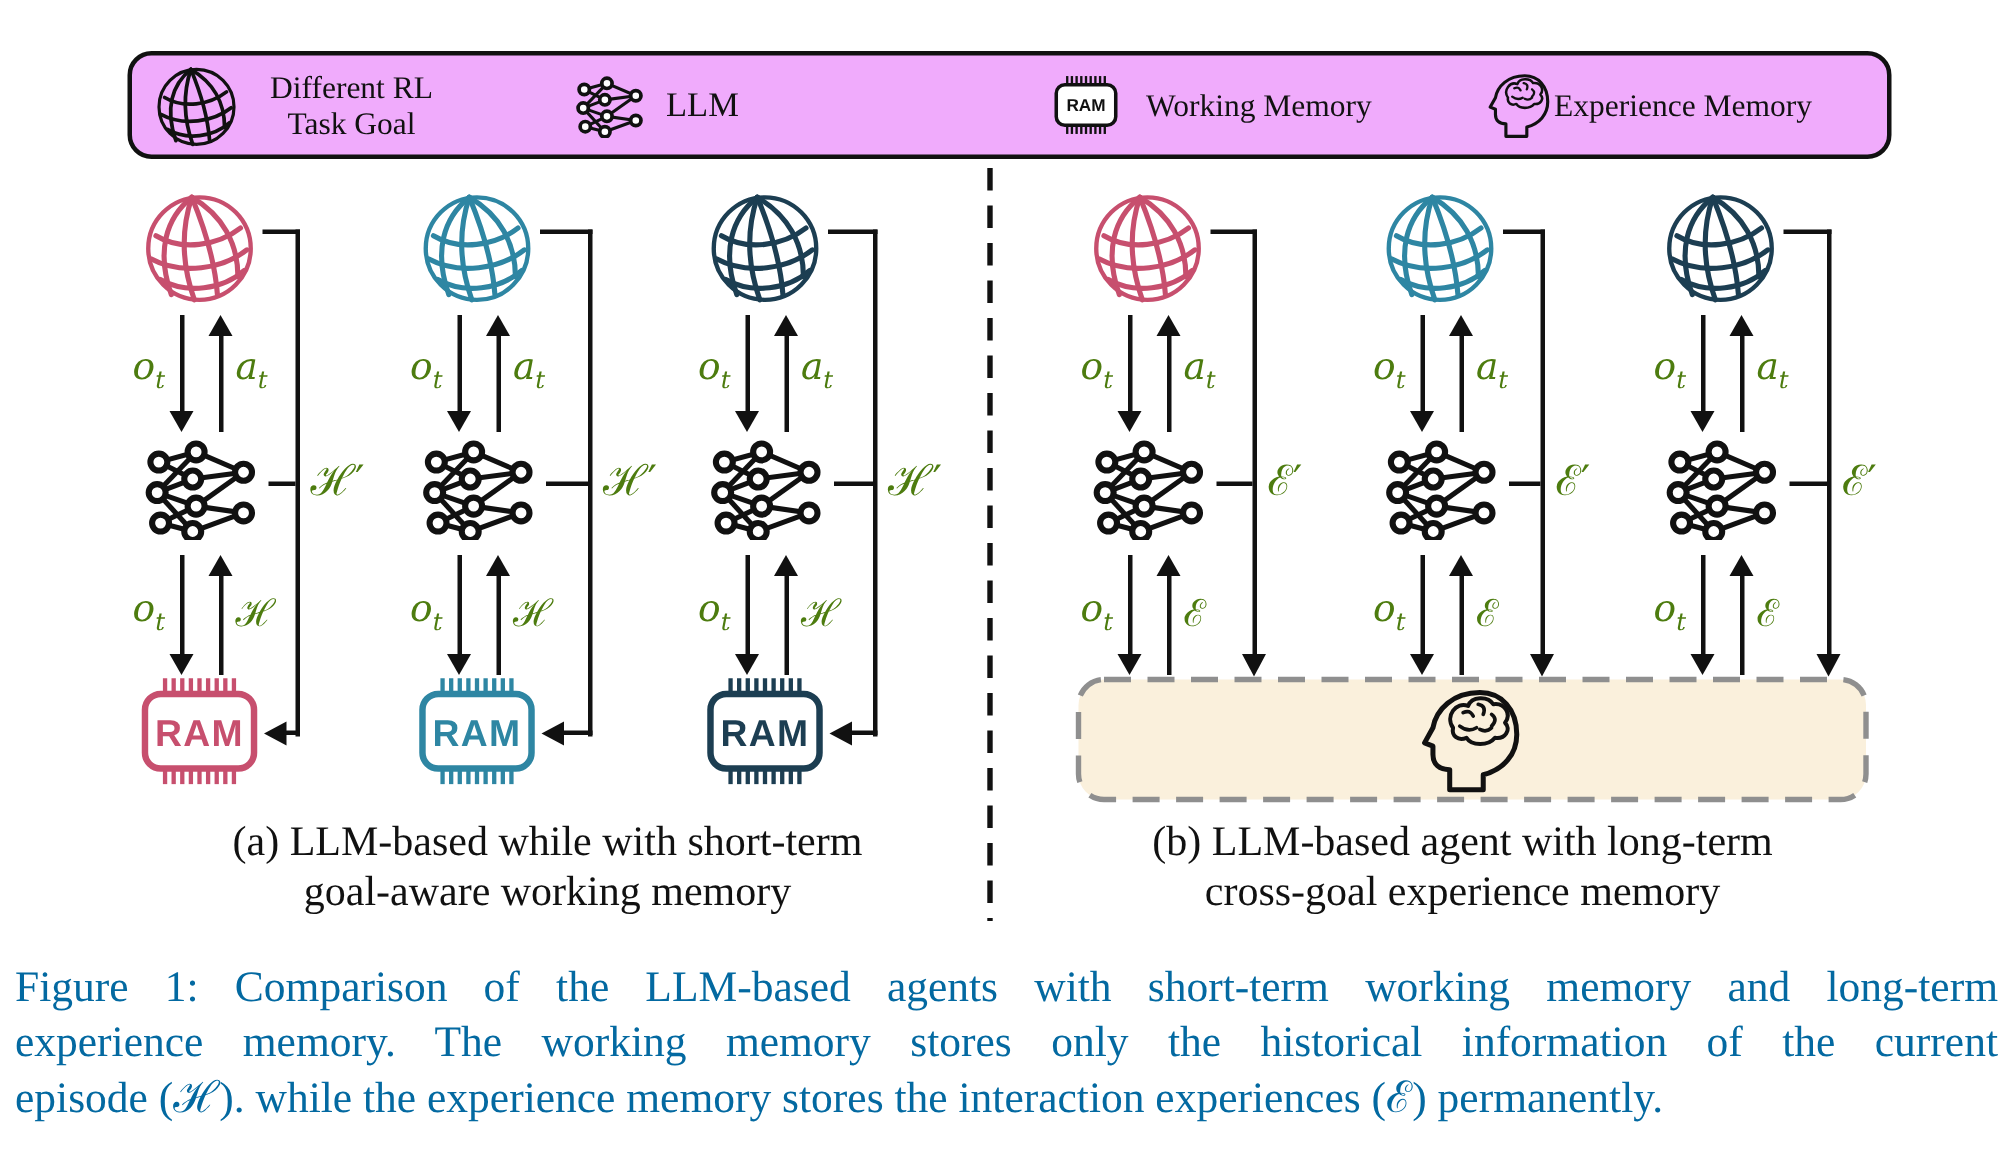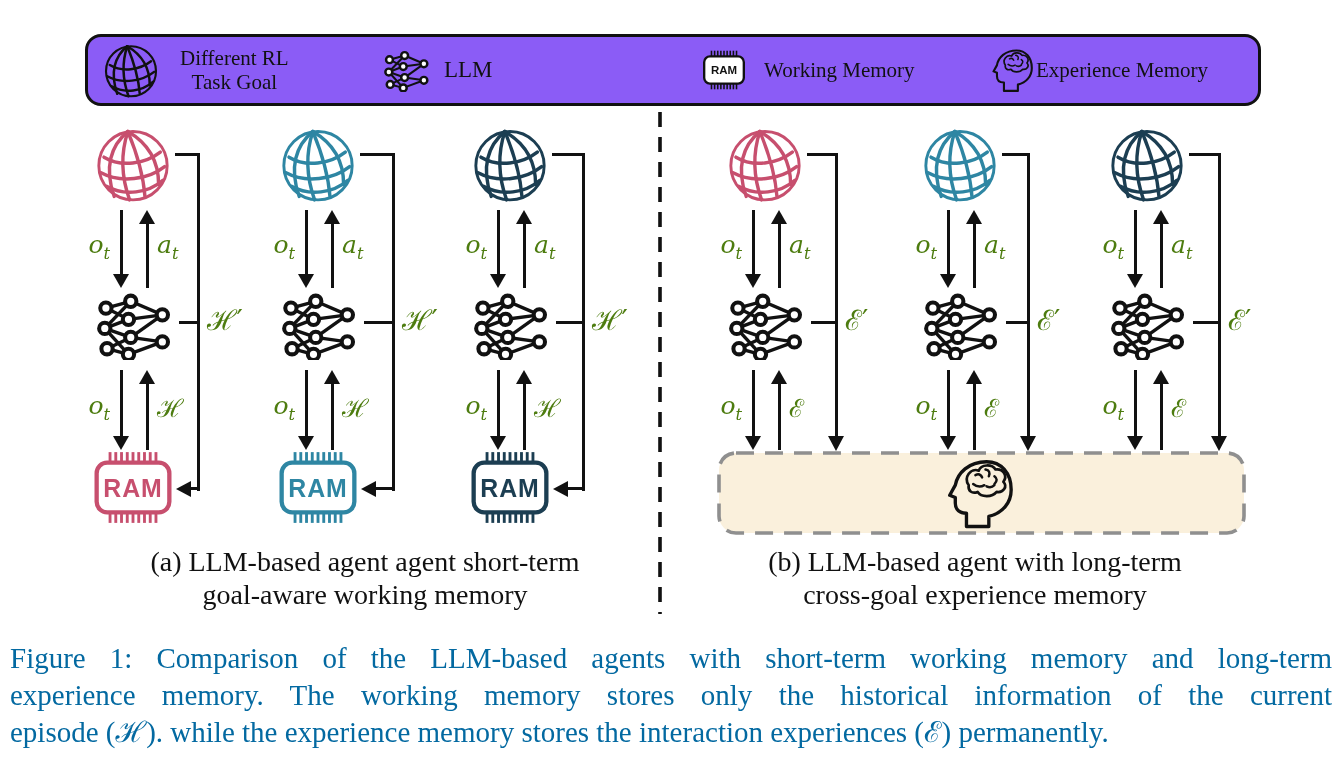--- a/index.html
+++ b/index.html
@@ -3,21 +3,21 @@
 <meta charset="utf-8">
 <style>
   html,body{margin:0;padding:0;background:#fff;}
   .canvas{position:relative;width:1340px;height:780px;background:#ffffff;overflow:hidden;
           font-family:"Liberation Serif","DejaVu Serif",serif;color:#111;}
   svg{display:block;}
   .abs{position:absolute;}
 
   
   .legend-box{position:absolute;left:85px;top:34px;width:1170px;height:66px;
-              border:3px solid #111;border-radius:16px;background:#8b5cf6;}
+              border:3px solid #111;border-radius:16px;background:#f0abfc;}
   .legend-item{position:absolute;top:0;height:66px;display:flex;align-items:center;}
   .legend-label{font-size:21px;line-height:24px;color:#111;}
   .legend-label.two-line{text-align:center;}
 
   
   .agent-col{position:absolute;top:118px;width:150px;height:410px;}
   .icon-globe{position:absolute;left:34px;top:4px;}
   .icon-nn{position:absolute;left:33px;top:172px;}
   .icon-ram{position:absolute;left:31px;top:334px;}
   .c-pink{color:var(--pink,#c74f6e);}
@@ -424,21 +424,21 @@
     </div>
   </div>
 
   <div class="hline" style="left:1189px;top:153px;width:32px;"></div>
   <div class="vline" style="left:1218px;top:153px;height:284px;"></div>
   <div class="hline" style="left:1193px;top:321px;width:25px;"></div>
   <div class="tri-down" style="left:1211px;top:436px;"></div>
   <div class="math cal loop-label" style="left:1228px;top:300px;">ℰ′</div>
 
   <div class="sub-caption" style="left:45px;">
-    <div>(a) LLM-based agent agent short-term</div>
+    <div>(a) LLM-based while with short-term</div>
     <div>goal-aware working memory</div>
   </div>
   <div class="sub-caption" style="left:655px;">
     <div>(b) LLM-based agent with long-term</div>
     <div>cross-goal experience memory</div>
   </div>
 
   <div class="fig-caption">
     <div class="cap-line">Figure 1: Comparison of the LLM-based agents with short-term working memory and long-term</div>
     <div class="cap-line">experience memory.  The working memory stores only the historical information of the current</div>

